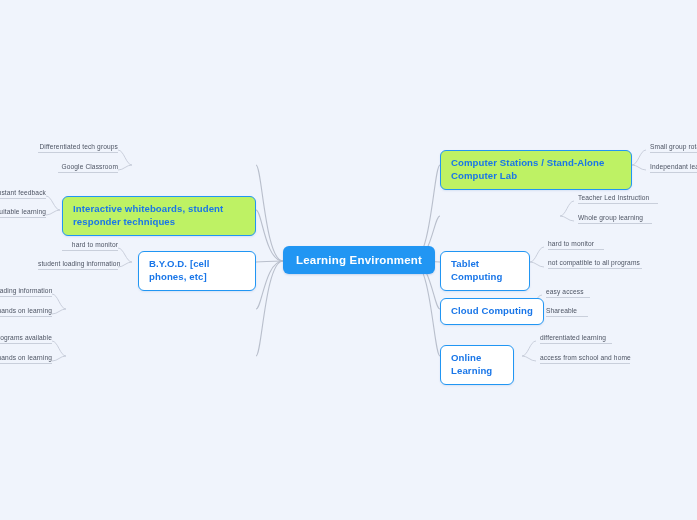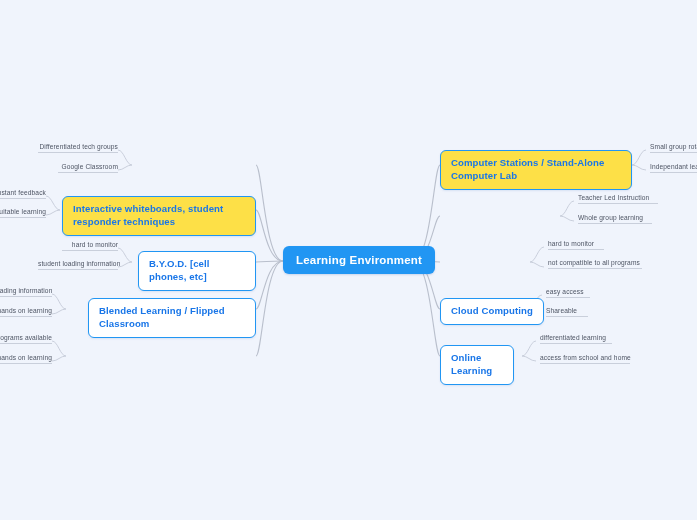--- a/index.html
+++ b/index.html
@@ -53,21 +53,21 @@
     font-weight: bold;
     font-size: 9.6px;
     letter-spacing: 0.1px;
     line-height: 1.35;
     padding: 6px 10px;
     border-radius: 6px;
     box-sizing: border-box;
     box-shadow: 0 1px 2px rgba(60,110,190,0.13);
   }
   .node.tinted {
-    background: #fde047;
+    background: #bef264;
   }
   .node.left {
     text-align: left;
   }
 
   
   .sub {
     position: absolute;
     font-size: 6.6px;
     color: #4d5463;
@@ -133,30 +133,30 @@
 
 
   <div class="node left tinted" style="left:62px; top:196px; width:194px;">
     <span>Interactive whiteboards, student responder techniques</span>
   </div>
 
   <div class="node left" style="left:138px; top:251px; width:118px;">
     <span>B.Y.O.D. [cell phones, etc]</span>
   </div>
 
-  <div class="node left" style="left:88px; top:298px; width:168px;">
-    <span>Blended Learning / Flipped Classroom</span>
-  </div>
 
 
   <div class="node left tinted" style="left:440px; top:150px; width:192px;">
     <span>Computer Stations / Stand-Alone Computer Lab</span>
   </div>
 
 
+  <div class="node left" style="left:440px; top:251px; width:90px;">
+    <span>Tablet Computing</span>
+  </div>
 
   <div class="node left" style="left:440px; top:298px; width:104px;">
     <span>Cloud Computing</span>
   </div>
 
   <div class="node left" style="left:440px; top:345px; width:74px;">
     <span>Online Learning</span>
   </div>
 
   <div class="sub right-anchor" style="left:38px; top:143px; width:80px;">Differentiated tech groups</div>

